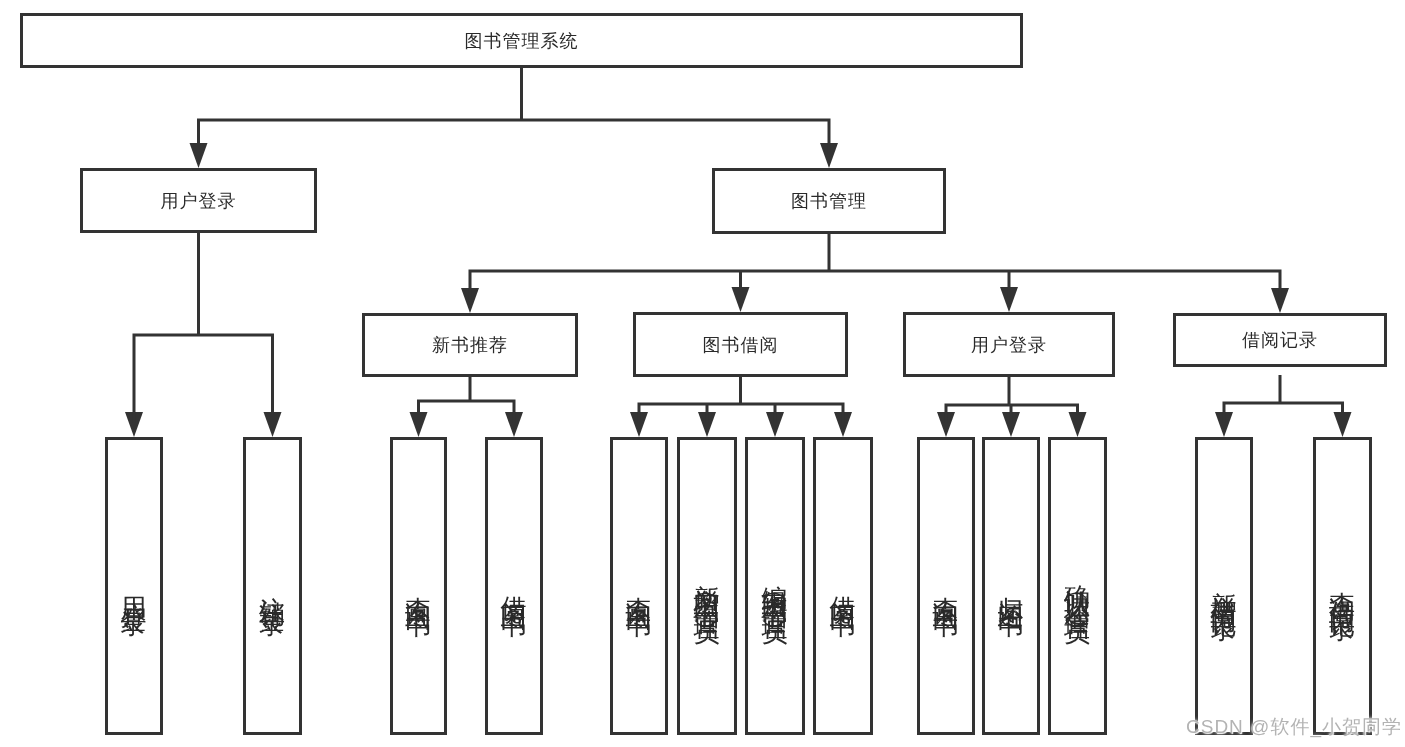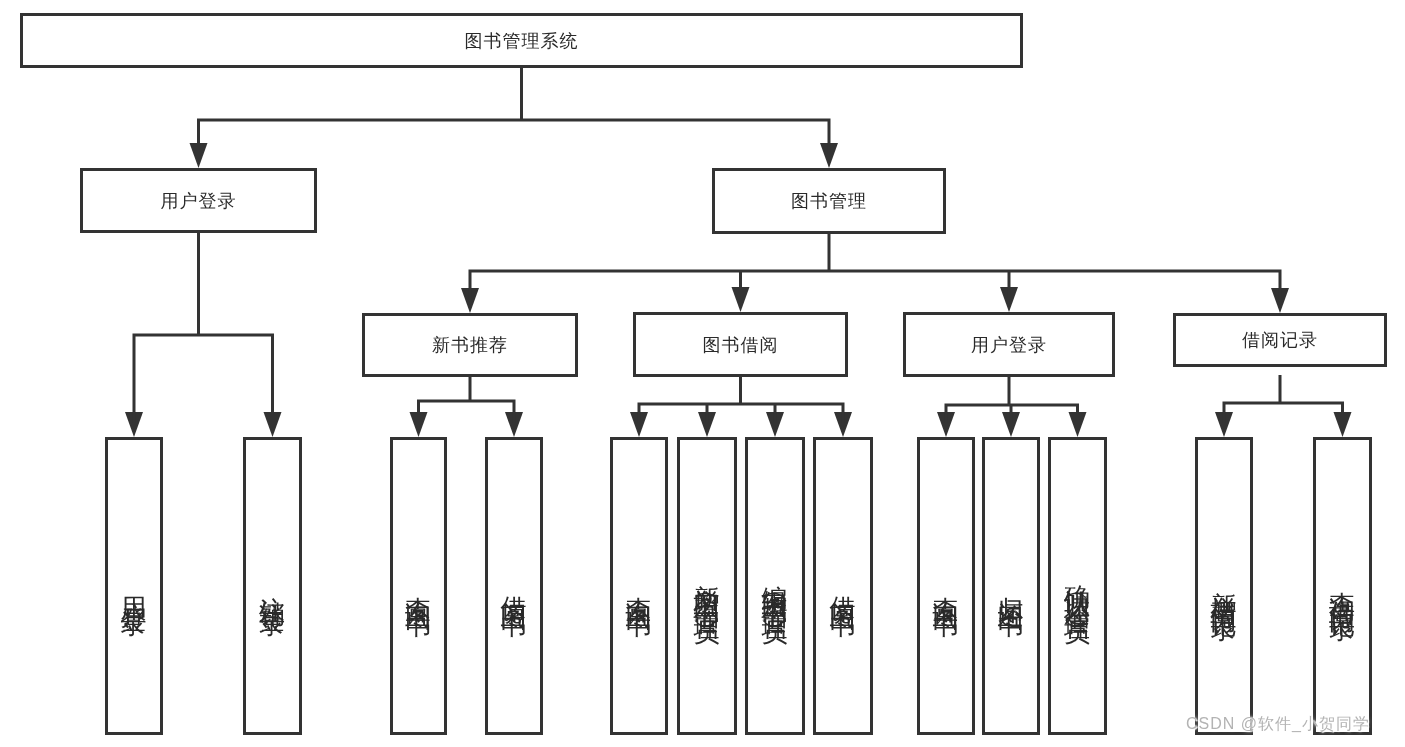--- a/index.html
+++ b/index.html
@@ -25,21 +25,21 @@
   .node.v{
     writing-mode:vertical-rl;
     text-orientation:mixed;
     letter-spacing:5px;
     font-size:26px;
     line-height:1;
   }
   #watermark{
     position:absolute;left:1186px;top:714px;
     z-index:3;
-    font-size:16px;
+    font-size:19px;
     color:var(--wm,#b3b3b3);
     letter-spacing:1px;
     white-space:nowrap;
     text-shadow:0 0 2px #fff,0 0 4px #fff,1px 1px 1px #fff;
   }
 </style>
 </head>
 <body>
 
 <div id="stage">

